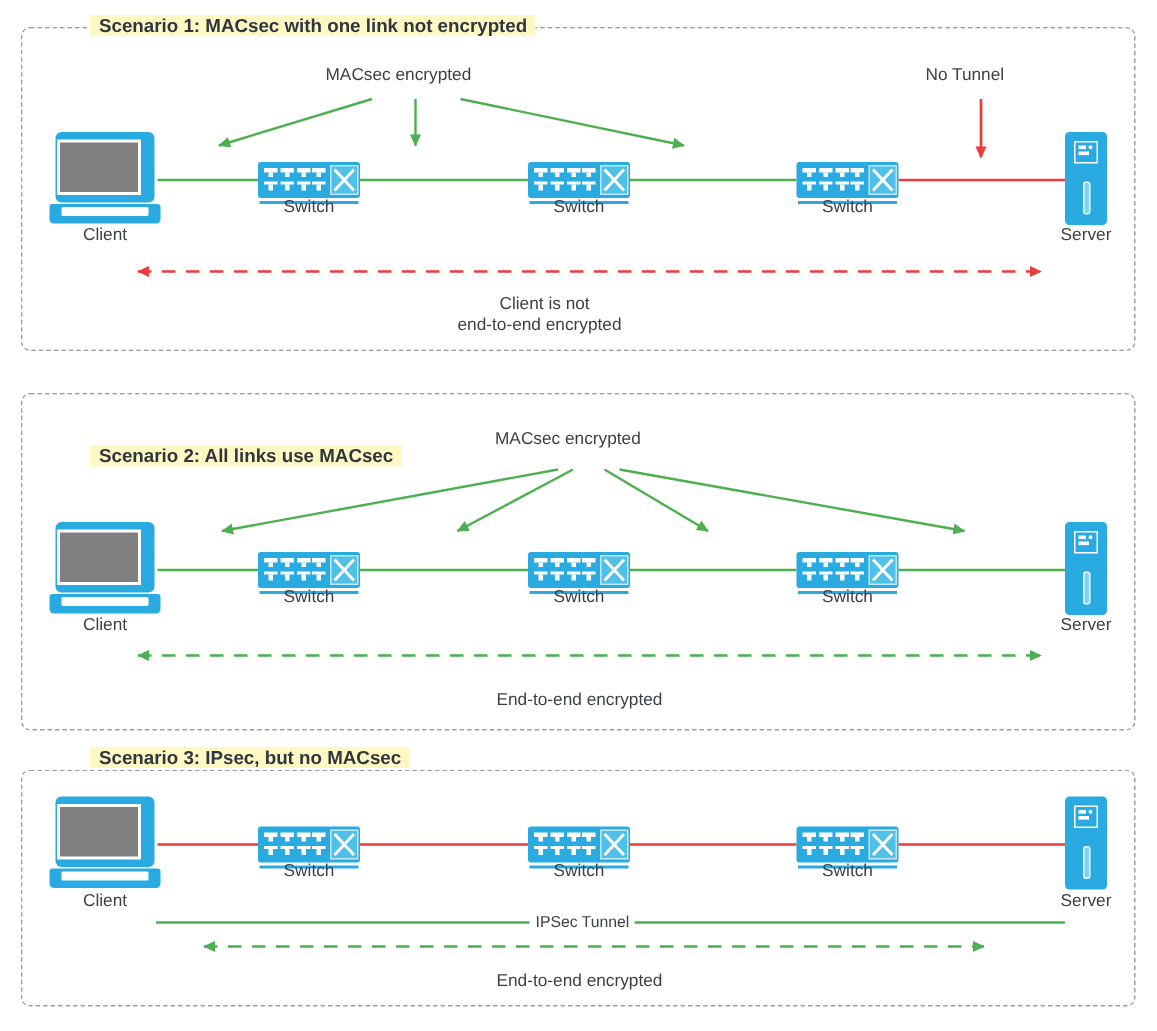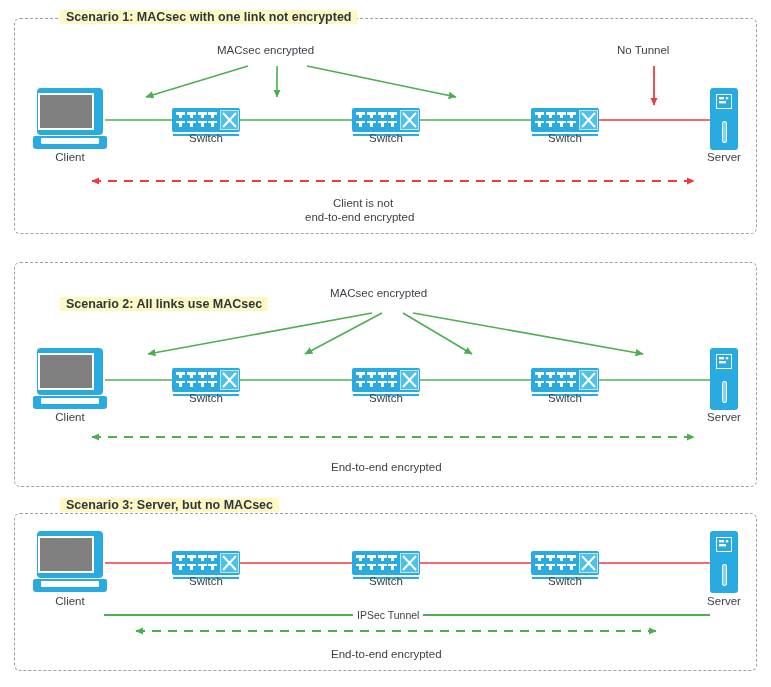--- a/index.html
+++ b/index.html
@@ -445,21 +445,21 @@
         <circle cx="10" cy="3.2" r="1.3" fill="#ffffff"></circle>
       </svg>
     </div>
     <div class="slot"></div>
   </div>
   <div class="dev-label" style="left:696px; top:411px; width:56px;">Server</div>
 
   <div class="lbl" style="left:331px; top:460px;">End-to-end encrypted</div>
 
   <div class="scenario" style="left:14px; top:513px; width:743px; height:158px;"></div>
-  <div class="scenario-title" style="left:60px; top:498px;">Scenario 3: Server, but no MACsec</div>
+  <div class="scenario-title" style="left:60px; top:498px;">Scenario 3: IPsec, but no MACsec</div>
 
   <div class="laptop" style="left:33px; top:531px;">
     <div class="lid"></div>
     <div class="bezel"></div>
     <div class="screen"></div>
     <div class="base"></div>
     <div class="basein"></div>
   </div>
   <div class="dev-label" style="left:33px; top:595px; width:74px;">Client</div>
 

